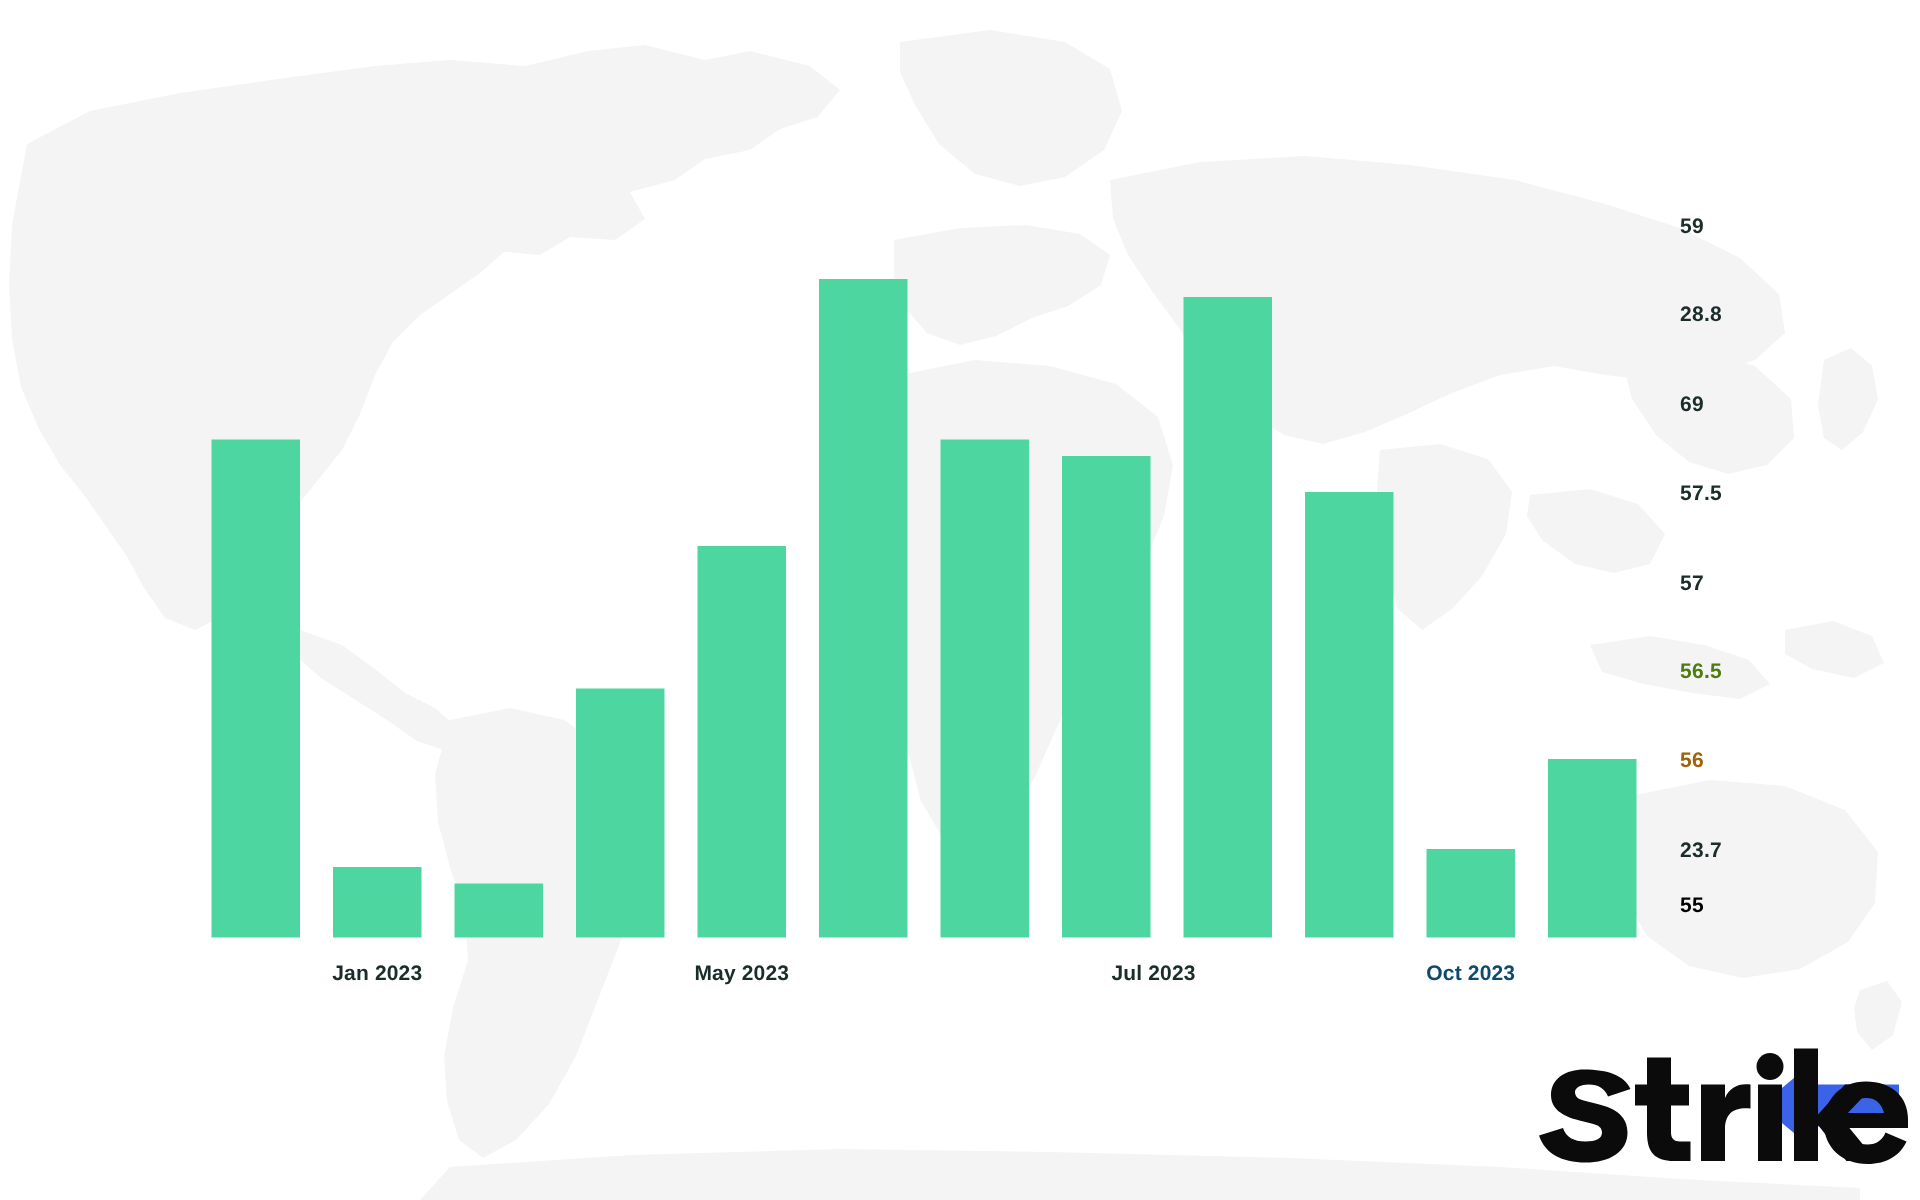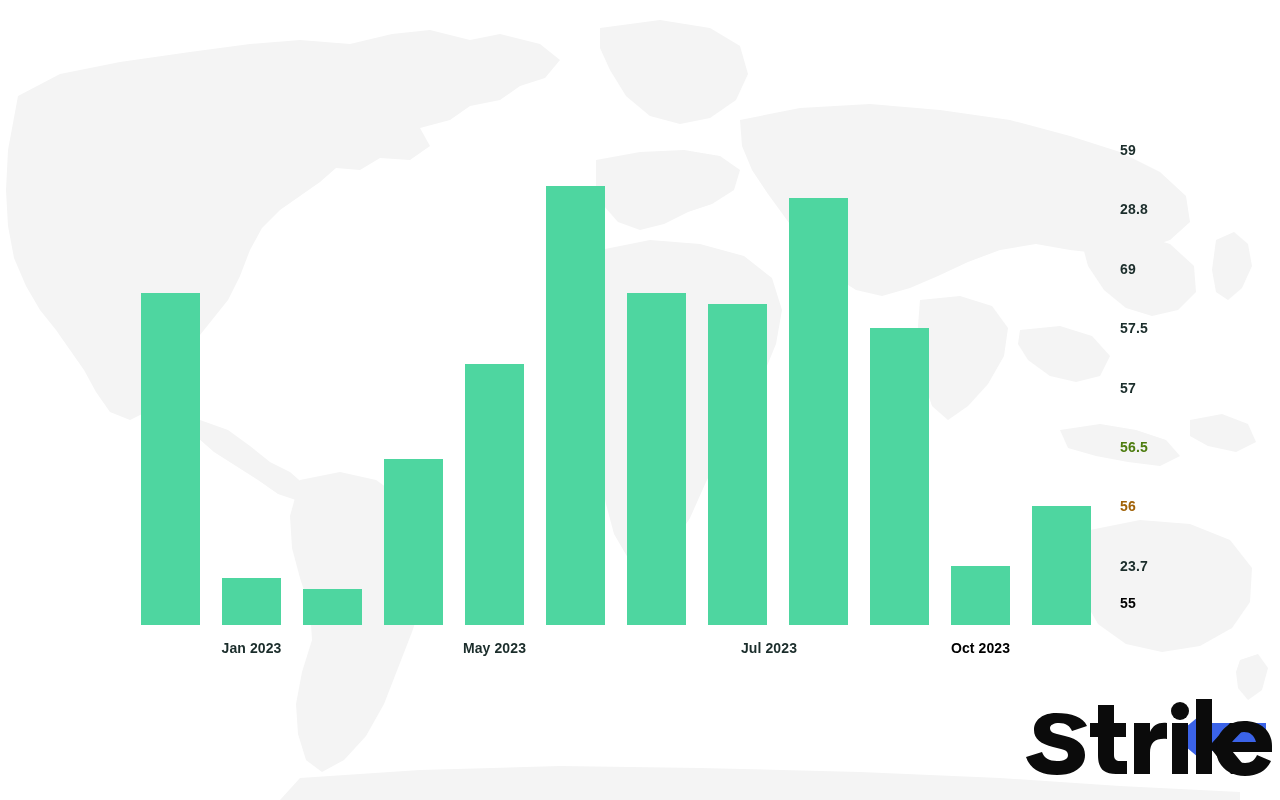--- a/index.html
+++ b/index.html
@@ -207,21 +207,21 @@
       <div class="y-tick" style="top: 446.9px; color: #4d7c0f;">56.5</div>
       <div class="y-tick" style="top: 506.3px; color: #a16207;">56</div>
       <div class="y-tick" style="top: 565.6px; color: rgb(27, 45, 43);">23.7</div>
       <div class="y-tick" style="top: 603px; color: #000000;">55</div>
     </div>
 
   <div id="x-axis">
       <div class="x-tick" style="left: 251.5px; color: rgb(27, 45, 43);">Jan 2023</div>
       <div class="x-tick" style="left: 494.5px; color: rgb(27, 45, 43);">May 2023</div>
       <div class="x-tick" style="left: 769px; color: rgb(27, 45, 43);">Jul 2023</div>
-      <div class="x-tick" style="left: 980.5px; color: #000000;">Oct 2023</div>
+      <div class="x-tick" style="left: 980.5px; color: #0c4a6e;">Oct 2023</div>
     </div>
 
   <div id="logo">
     <svg width="250" height="86" viewBox="0 0 250 86" aria-hidden="true">
 
       <g fill="#3b63e8">
         <path d="M152 44 L188 14 L188 30 L244 30 L244 58 L188 58 L188 74 Z"></path>
       </g>
 
       <g fill="#0b0b0b">

